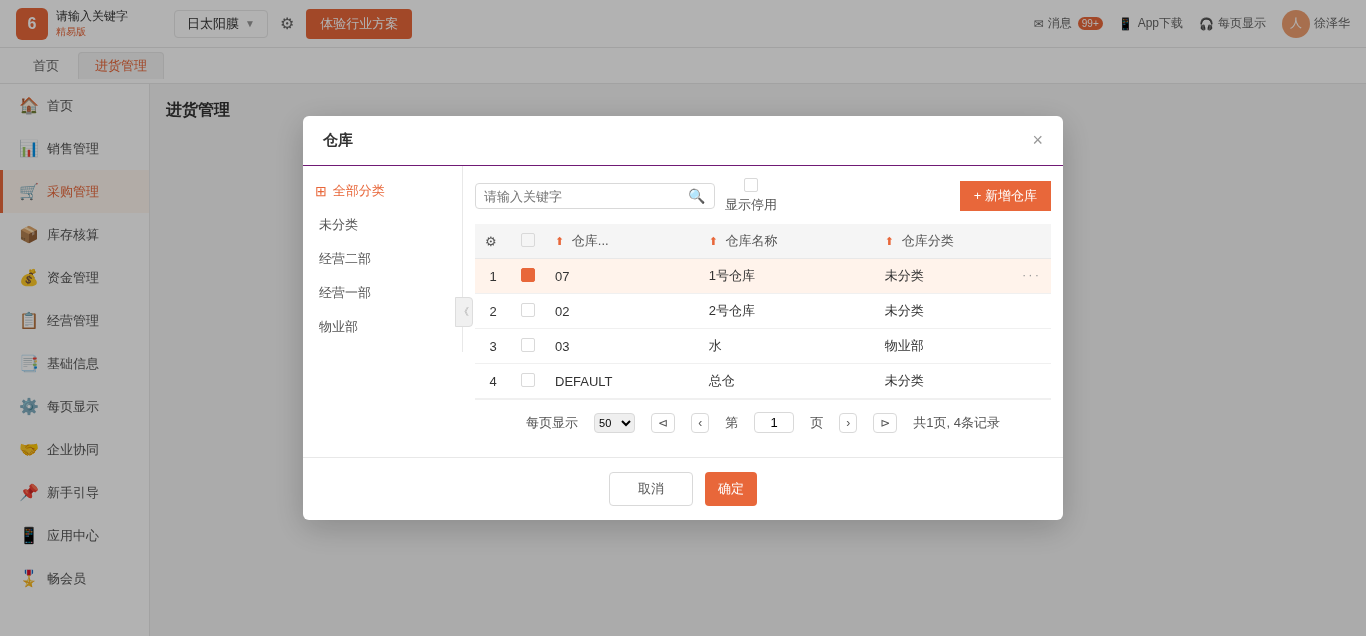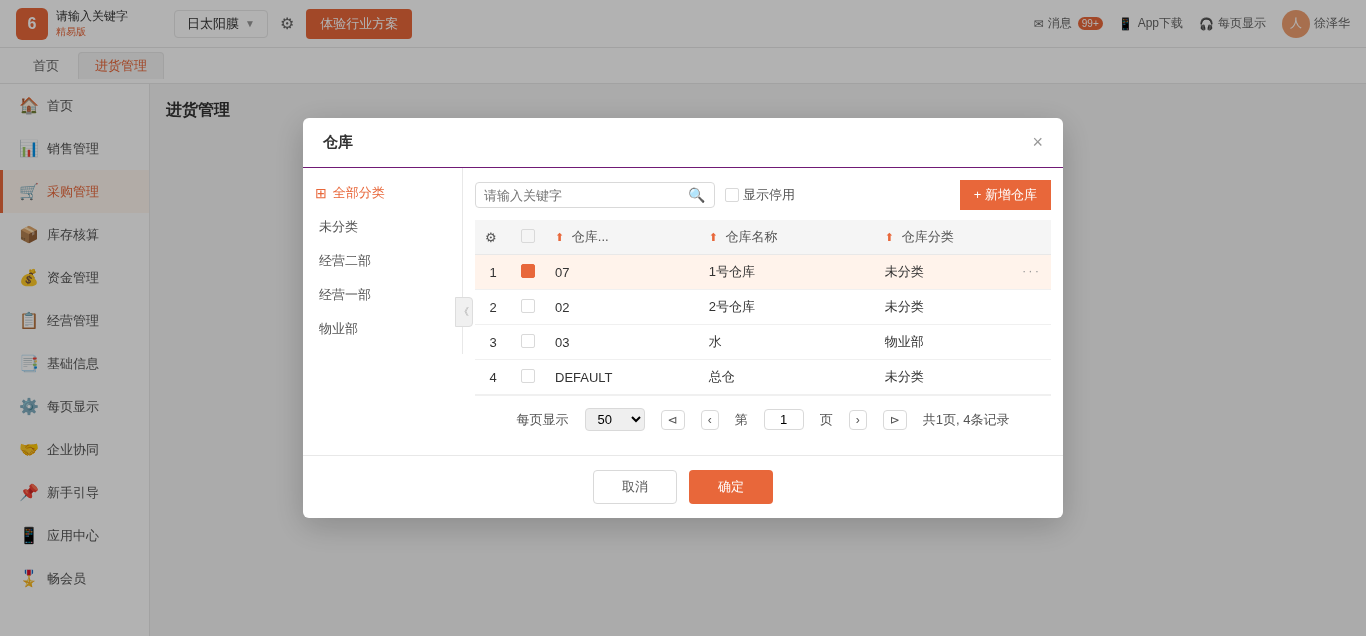--- a/index.html
+++ b/index.html
@@ -243,20 +243,21 @@
       border: none; outline: none;
       font-size: 13px;
       flex: 1;
       color: #999;
     }
     .search-icon { color: #999; font-size: 14px; }
     .show-disabled {
       display: flex; align-items: center; gap: 4px;
       font-size: 13px; color: #555;
       cursor: pointer;
+      flex-direction: column;
     }
     .checkbox-custom {
       width: 14px; height: 14px;
       border: 1px solid #d9d9d9;
       border-radius: 2px;
       display: inline-block;
     }
     .add-btn {
       background: #e8673a;
       color: white;
@@ -306,22 +307,22 @@
       border-top: 1px solid #f0f0f0;
       font-size: 13px;
       color: #555;
     }
     .page-size-select {
       display: flex; align-items: center; gap: 4px;
     }
     .select-box {
       border: 1px solid #d9d9d9;
       border-radius: 4px;
-      padding: 2px 8px;
-      font-size: 13px;
+      padding: 2px 0;
+      font-size: 11px;
       cursor: pointer;
     }
     .page-nav-btn {
       background: none; border: 1px solid #d9d9d9;
       border-radius: 4px; padding: 2px 6px;
       cursor: pointer; color: #555; font-size: 12px;
     }
     .page-num-input {
       width: 40px;
       border: 1px solid #d9d9d9;
@@ -346,21 +347,21 @@
       padding: 7px 28px;
       cursor: pointer;
       font-size: 13px;
       color: #555;
     }
     .btn-confirm {
       background: #e8673a;
       color: white;
       border: none;
       border-radius: 4px;
-      padding: 7px 29px;
+      padding: 7px 13px;
       cursor: pointer;
       font-size: 13px;
     }
   </style>
 </head>
 <body>
 
 <div class="top-header">
   <div class="logo-area">
     <div class="logo-icon">

